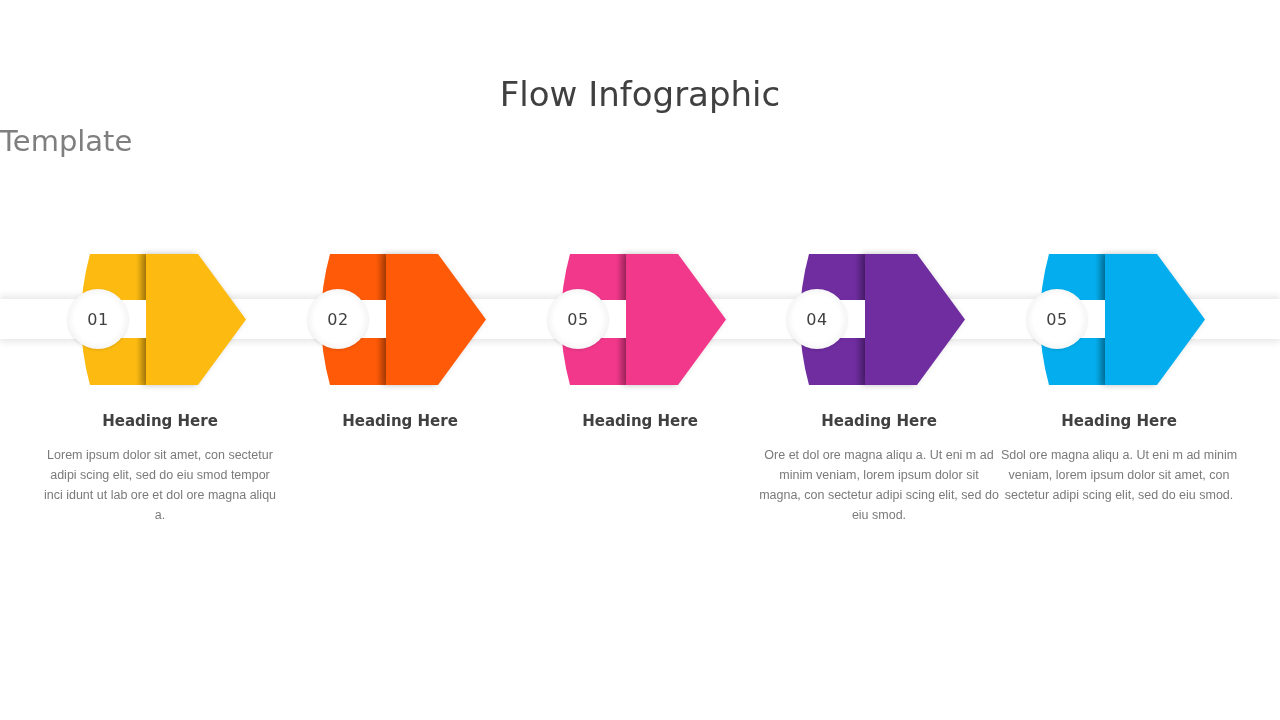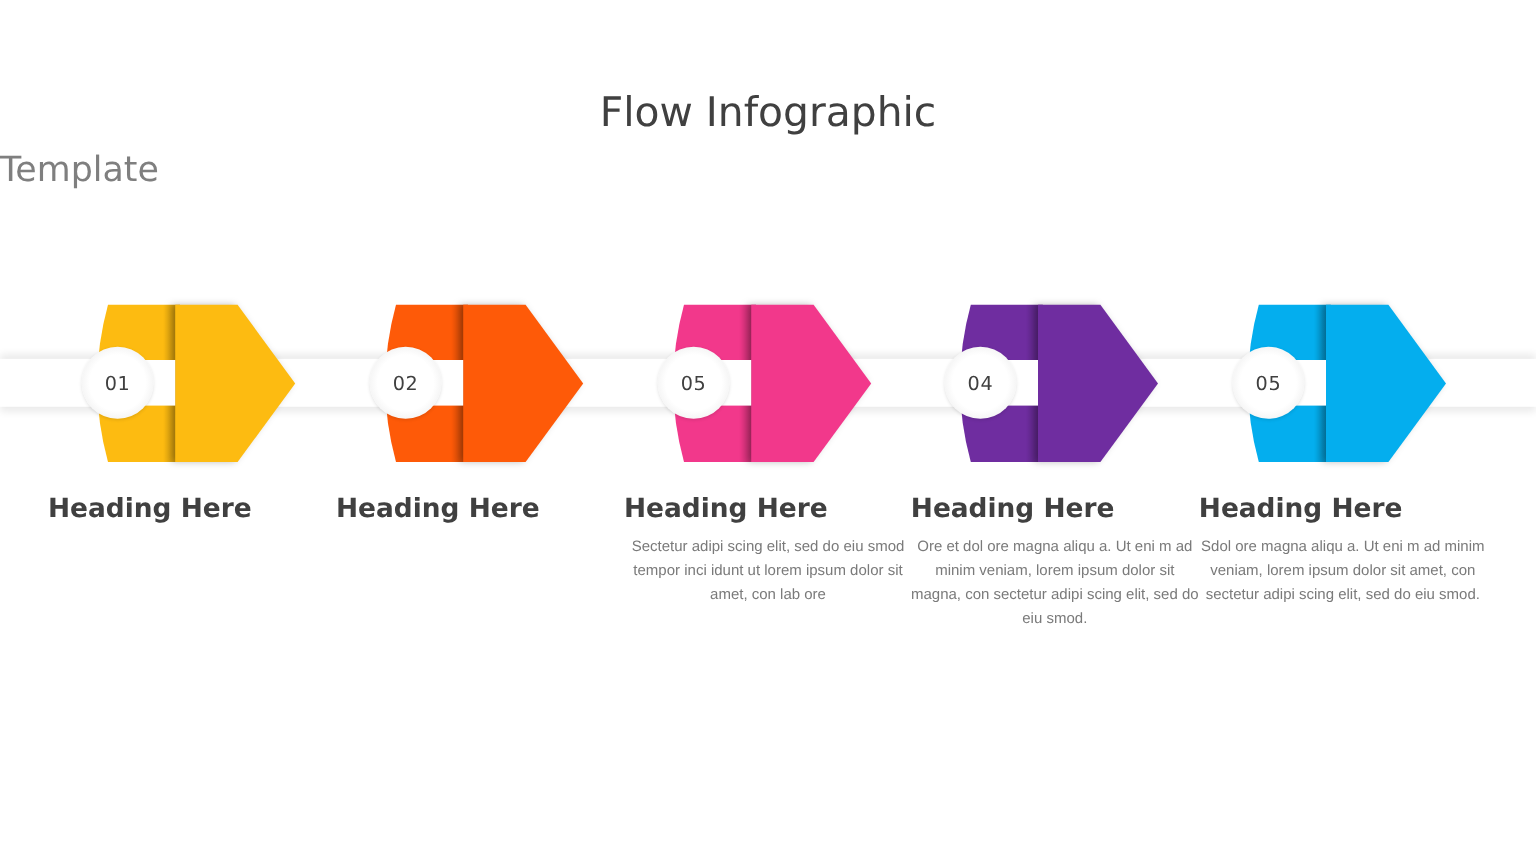--- a/index.html
+++ b/index.html
@@ -40,21 +40,21 @@
     background: radial-gradient(circle at 50% 50%, #ffffff 55%, #f0f0f0 80%, #e2e2e2 100%);
     box-shadow: 0 1px 3px rgba(0,0,0,0.12);
     display: flex; align-items: center; justify-content: center;
   }
   .num {
     font-family: "DejaVu Sans", sans-serif; font-weight: normal;
     font-size: 16px; color: #404040; letter-spacing: 0.5px;
   }
   .heading {
     position: absolute; top: 158px; left: -40px; width: 240px;
-    font-weight: bold; font-size: 22px; color: #404040;
+    text-align: center; font-weight: bold; font-size: 15px; color: #404040;
     font-family: "DejaVu Sans", sans-serif;
   }
   .body {
     position: absolute; top: 191px; left: -40px; width: 240px;
     text-align: center; font-size: 12.5px; line-height: 20px; color: #7a7a7a;
     font-family: "Liberation Sans", sans-serif;
   }
 </style>
 </head>
 <body>
@@ -81,20 +81,21 @@
         <rect class="shade" x="56" y="0" width="14" height="131" fill="url(#seam0)"></rect>
 
         <path class="front" d="M66 0 L118 0 L166 65.5 L118 131 L66 131 Z" fill="#FDBB11" style="filter: drop-shadow(rgba(0, 0, 0, 0.25) -3px 0px 3px);"></path>
       </svg>
     </div>
     <div class="notch"></div>
     <div class="circle">
       <span class="num">01</span>
     </div>
     <div class="heading">Heading Here</div>
+    <div class="body">Lorem ipsum dolor sit amet, con sectetur adipi scing elit, sed do eiu smod tempor inci idunt ut lab ore et dol ore magna aliqu a.</div>
   </div>
       <div class="step" style="left: 320px;">
     <div class="shape">
       <svg width="170" height="131" viewBox="0 0 170 131">
         <defs>
           <linearGradient class="seamShade" x1="0" y1="0" x2="1" y2="0" id="seam1">
             <stop offset="0" stop-color="#000" stop-opacity="0"></stop>
             <stop offset="1" stop-color="#000" stop-opacity="0.28"></stop>
           </linearGradient>
         </defs>
@@ -127,21 +128,20 @@
         <rect class="shade" x="56" y="0" width="14" height="131" fill="url(#seam2)"></rect>
 
         <path class="front" d="M66 0 L118 0 L166 65.5 L118 131 L66 131 Z" fill="#F2388B" style="filter: drop-shadow(rgba(0, 0, 0, 0.25) -3px 0px 3px);"></path>
       </svg>
     </div>
     <div class="notch"></div>
     <div class="circle">
       <span class="num">05</span>
     </div>
     <div class="heading">Heading Here</div>
-    <div class="body">Sectetur adipi scing elit, sed do eiu smod tempor inci idunt ut lorem ipsum dolor sit amet, con lab ore</div>
   </div>
       <div class="step" style="left: 799px;">
     <div class="shape">
       <svg width="170" height="131" viewBox="0 0 170 131">
         <defs>
           <linearGradient class="seamShade" x1="0" y1="0" x2="1" y2="0" id="seam3">
             <stop offset="0" stop-color="#000" stop-opacity="0"></stop>
             <stop offset="1" stop-color="#000" stop-opacity="0.28"></stop>
           </linearGradient>
         </defs>

